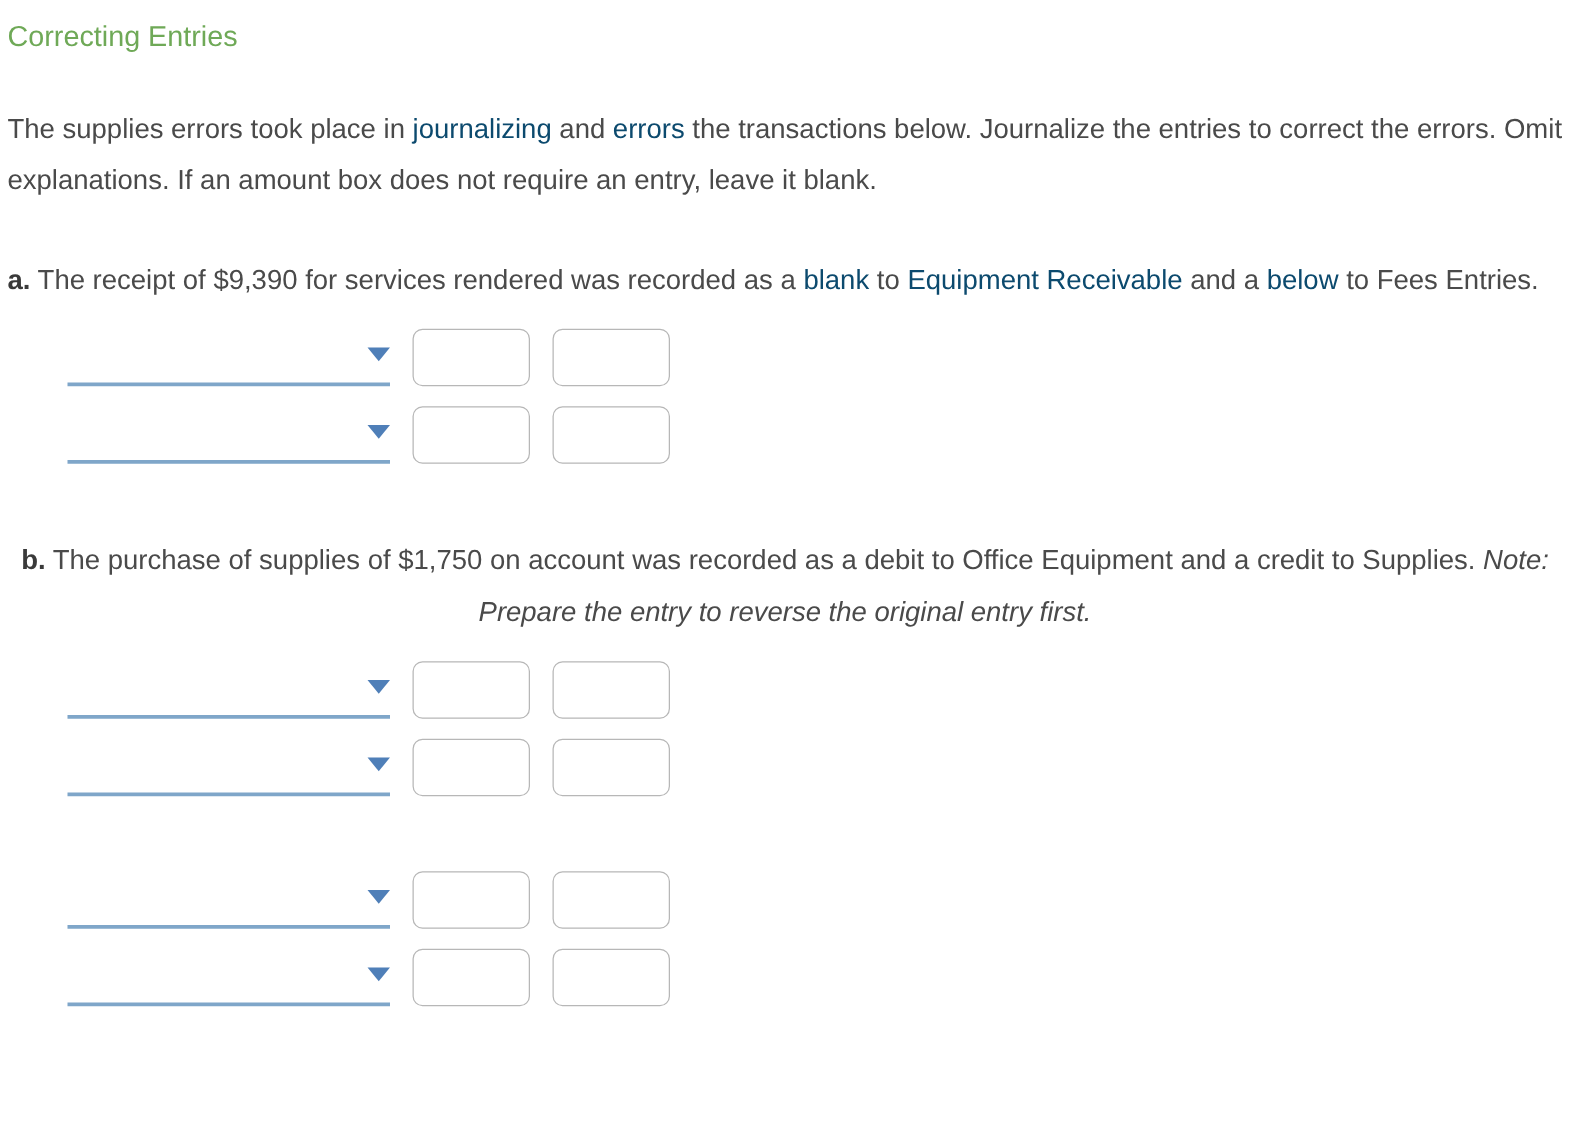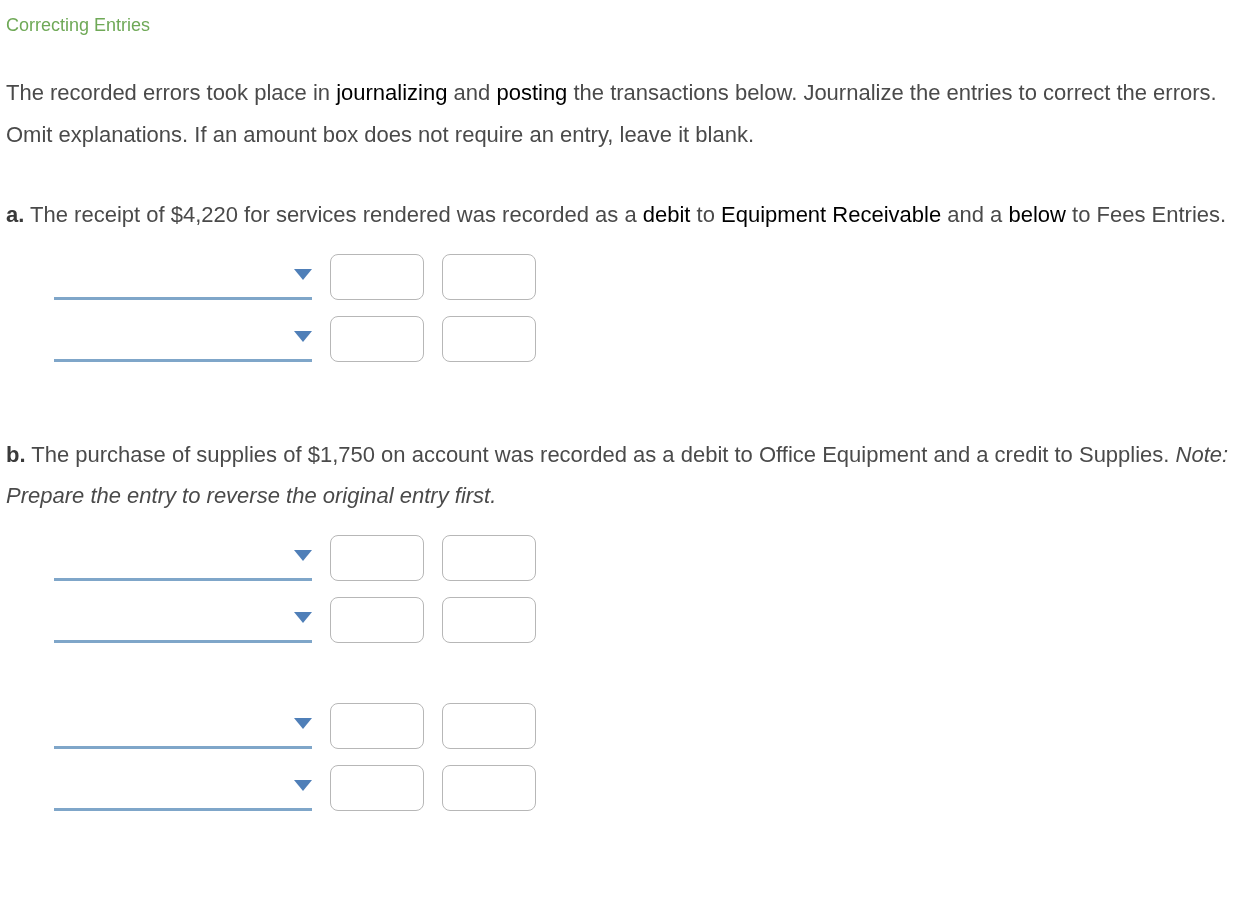--- a/index.html
+++ b/index.html
@@ -8,29 +8,29 @@
       padding: 8px 6px;
       font-family: Verdana, Geneva, sans-serif;
       font-size: 22px;
       color: #4a4a4a;
       line-height: 1.9;
       background: #fff;
       width: 1256px;
     }
     .title {
       color: #6fa957;
-      font-size: 18px;
+      font-size: 23px;
       margin-bottom: 30px;
       font-weight: 400;
     }
     .intro {
       margin-bottom: 38px;
     }
     .link {
-      color: #000000;
+      color: #0c4a6e;
     }
     .item-label {
       font-weight: bold;
       color: #3a3a3a;
     }
     .problem-text {
       margin-bottom: 18px;
     }
     .note {
       font-style: italic;
@@ -69,37 +69,38 @@
       align-self: center;
     }
     .amount-box {
       width: 94px;
       height: 46px;
       border: 1.5px solid #b7b7b7;
       border-radius: 8px;
       background: #fff;
     }
     .section-b {
-      margin-top: 72px;
+      margin-top: 56px;
+      text-align: center;
     }
     .entry-section-gap {
       height: 34px;
     }
   </style>
 </head>
 <body>
 
 <div class="title">Correcting Entries</div>
 
 <div class="intro">
-  <span>The recorded errors took place in </span><span class="link">journalizing</span><span> and </span><span class="link">posting</span><span> the transactions below. Journalize the entries to correct the errors. Omit explanations. If an amount box does not require an entry, leave it blank.</span>
+  <span>The supplies errors took place in </span><span class="link">journalizing</span><span> and </span><span class="link">errors</span><span> the transactions below. Journalize the entries to correct the errors. Omit explanations. If an amount box does not require an entry, leave it blank.</span>
 </div>
 
 <div class="problem-text">
-  <span class="item-label">a.</span><span>  The receipt of $4,220 for services rendered was recorded as a </span><span class="link">debit</span><span> to </span><span class="link">Equipment Receivable</span><span> and a </span><span class="link">below</span><span> to Fees Entries.</span>
+  <span class="item-label">a.</span><span>  The receipt of $9,390 for services rendered was recorded as a </span><span class="link">blank</span><span> to </span><span class="link">Equipment Receivable</span><span> and a </span><span class="link">below</span><span> to Fees Entries.</span>
 </div>
 
 <div class="entry-group">
   <div class="entry-row">
     <div class="account-select">
       <div class="account-line"></div>
       <div class="dropdown-icon"></div>
     </div>
     <div class="amount-box"></div>
     <div class="amount-box"></div>

